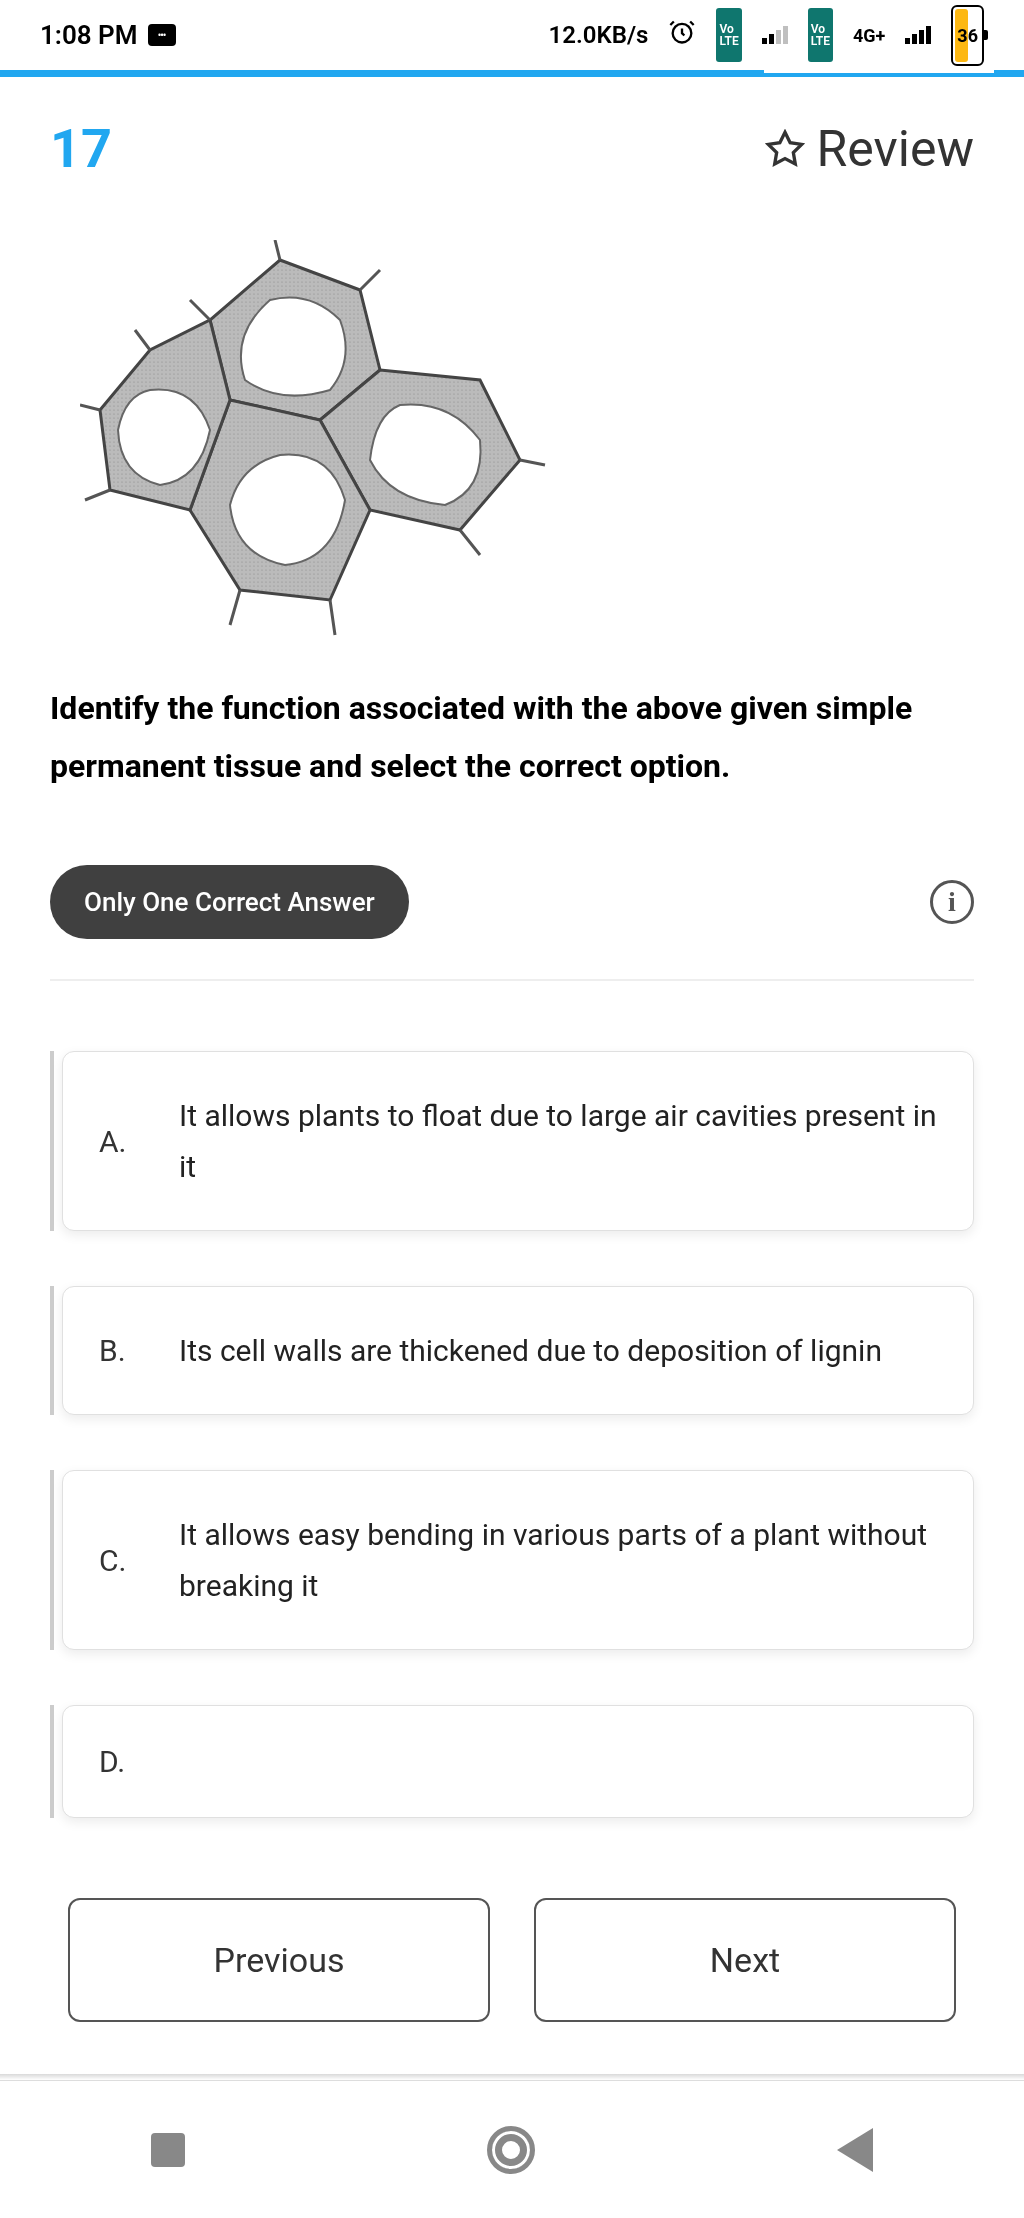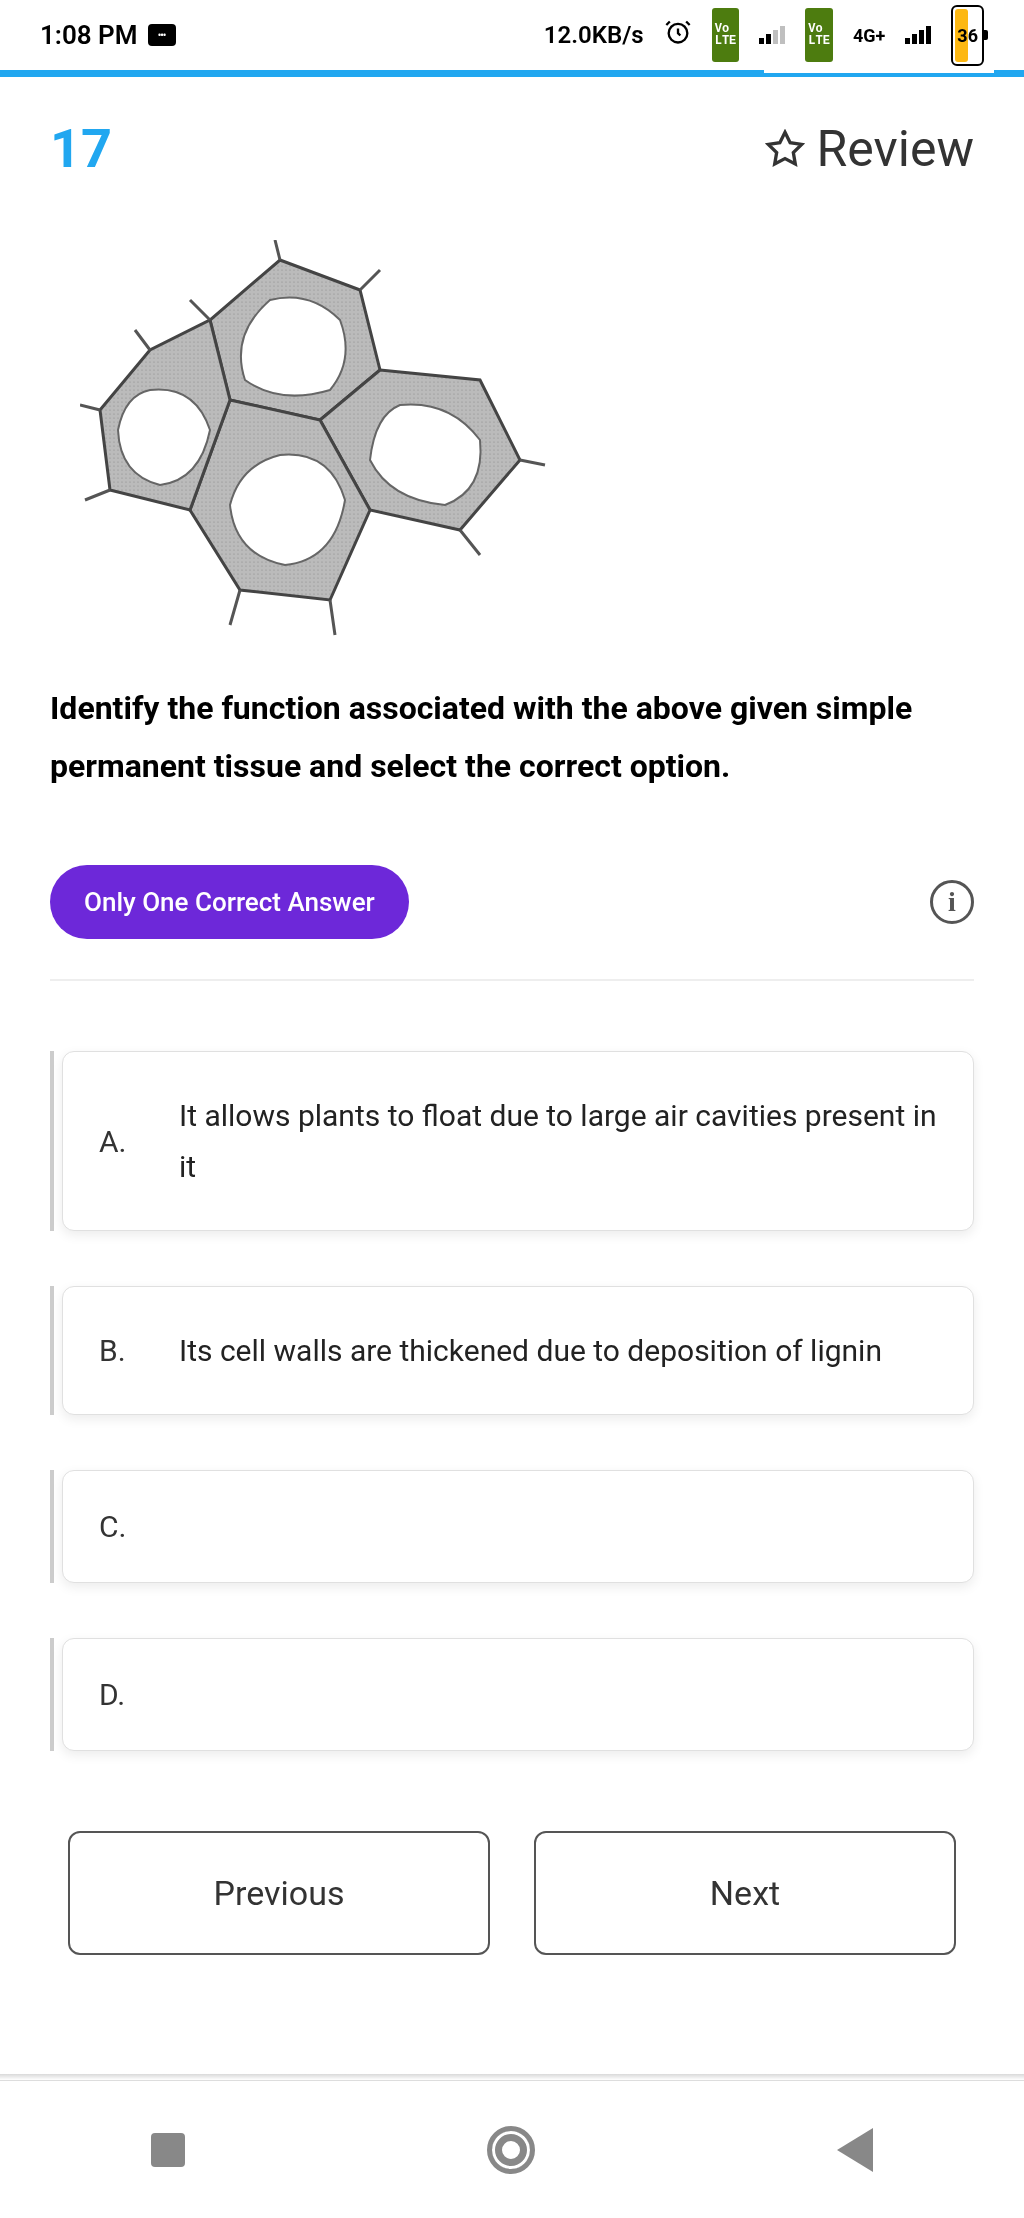--- a/index.html
+++ b/index.html
@@ -23,24 +23,23 @@
 }
 .status-left { display: flex; align-items: center; gap: 10px; }
 .status-right { display: flex; align-items: center; gap: 20px; font-size: 24px; }
 .sms-icon {
   width: 28px; height: 22px;
   background: #000; border-radius: 4px;
   display: flex; align-items: center; justify-content: center;
   color: #fff; font-size: 10px; letter-spacing: -1px;
 }
 .lte-box {
-  display: inline-block; background: #4d7c0f; color: #fff;
+  display: inline-block; background: #0f766e; color: #fff;
   font-size: 12px; padding: 15px 3px; border-radius: 3px;
   line-height: 1;
-  font-family: Liberation Mono, monospace;
 }
 .signal { display: inline-flex; align-items: flex-end; gap: 2px; }
 .signal span { width: 5px; background: #000; }
 .signal .b1 { height: 6px; } .signal .b2 { height: 10px; }
 .signal .b3 { height: 14px; } .signal .b4 { height: 18px; }
 .signal.dim .b3, .signal.dim .b4 { opacity: 0.25; }
 .batt {
   border: 2px solid #000; border-radius: 6px;
   padding: 18px 4px; font-size: 18px; font-weight: 700;
   position: relative; display: inline-flex; align-items: center;
@@ -78,21 +77,21 @@
 .diagram { width: 480px; height: 400px; }
 .q-text {
   font-size: 32px; font-weight: 700; color: #000;
   line-height: 1.8; margin-bottom: 70px;
 }
 .pill-row {
   display: flex; justify-content: space-between; align-items: center;
   margin-bottom: 40px;
 }
 .pill {
-  background: #6d28d9; color: #fff; border-radius: 40px;
+  background: #404040; color: #fff; border-radius: 40px;
   padding: 22px 34px; font-size: 26px; font-weight: 500;
 }
 .info-icon {
   width: 44px; height: 44px; border: 3px solid #555;
   border-radius: 50%; display: flex; align-items: center;
   justify-content: center; font-size: 28px; font-weight: 600;
   color: #555; font-family: Georgia, serif;
 }
 .divider { height: 2px; background: #eee; margin-bottom: 70px; }
 .options { display: flex; flex-direction: column; gap: 55px; }
@@ -235,20 +234,21 @@
       <div class="opt-line"></div>
       <div class="opt-card">
         <div class="opt-letter">B.</div>
         <div class="opt-text">Its cell walls are thickened due to deposition of lignin</div>
       </div>
     </div>
     <div class="option">
       <div class="opt-line"></div>
       <div class="opt-card">
         <div class="opt-letter">C.</div>
+        <div class="opt-text">It allows easy bending in various parts of a plant without breaking it</div>
       </div>
     </div>
     <div class="option">
       <div class="opt-line"></div>
       <div class="opt-card">
         <div class="opt-letter">D.</div>
       </div>
     </div>
   </div>
 

